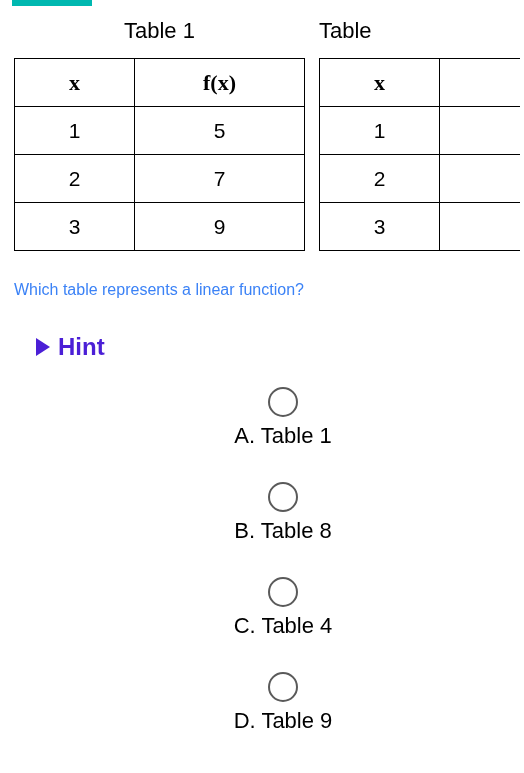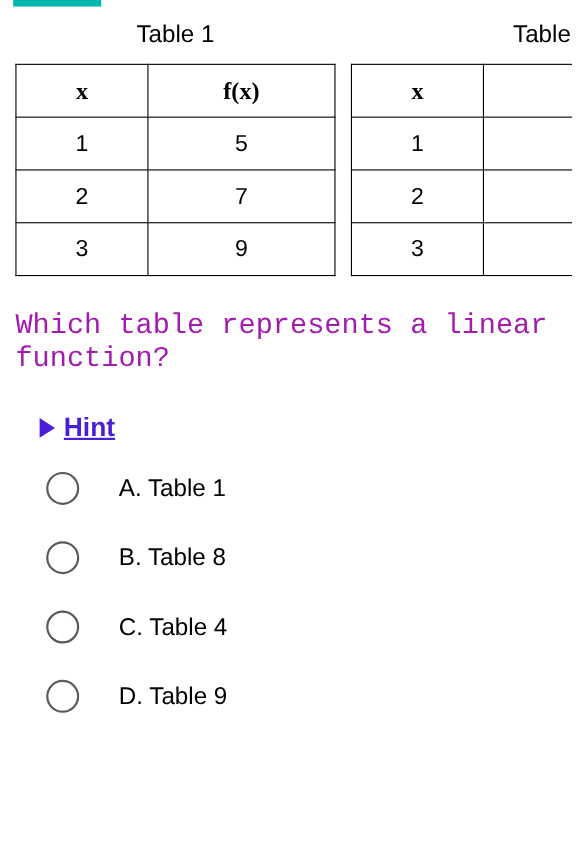--- a/index.html
+++ b/index.html
@@ -30,21 +30,21 @@
     .table-block {
       flex: 0 0 auto;
     }
     .table-title {
       text-align: center;
       font-size: 22px;
       padding: 12px 0 14px 0;
       color: #000;
     }
     .table-title.right {
-      text-align: right;
+      text-align: left;
       padding-right: 0;
     }
     table.func {
       border-collapse: collapse;
     }
     table.func th, table.func td {
       border: 1.5px solid #000;
       text-align: center;
       font-size: 21px;
       height: 48px;
@@ -56,52 +56,51 @@
       font-size: 22px;
     }
     .t1 th:first-child, .t1 td:first-child { width: 120px; }
     .t1 th:last-child, .t1 td:last-child { width: 170px; }
     .t2 th:first-child, .t2 td:first-child { width: 120px; }
     .t2 th:last-child, .t2 td:last-child { width: 80px; border-right: none;}
     .t2-title-wrap {
       width: 200px;
     }
     .question {
-      font-size: 26px;
+      font-size: 16px;
       padding: 30px 14px 0 14px;
-      color: #a21caf;
-      font-family: Liberation Mono, monospace;
+      color: #3b82f6;
     }
     .hint {
       display: flex;
       align-items: center;
       gap: 8px;
       padding: 34px 14px 0 36px;
       color: #4b1fd6;
       font-weight: bold;
       font-size: 24px;
       cursor: pointer;
-      text-decoration: underline;
     }
     .hint-triangle {
       width: 0;
       height: 0;
       border-top: 9px solid transparent;
       border-bottom: 9px solid transparent;
       border-left: 14px solid #4b1fd6;
     }
     .options {
       padding: 26px 0 0 42px;
     }
     .option {
       display: flex;
       align-items: center;
-      gap: 36px;
+      gap: 6px;
       margin-bottom: 33px;
       cursor: pointer;
+      flex-direction: column;
     }
     .radio {
       width: 30px;
       height: 30px;
       border: 2.5px solid #5a5a5a;
       border-radius: 50%;
       flex: 0 0 auto;
     }
     .option-label {
       font-size: 22px;

